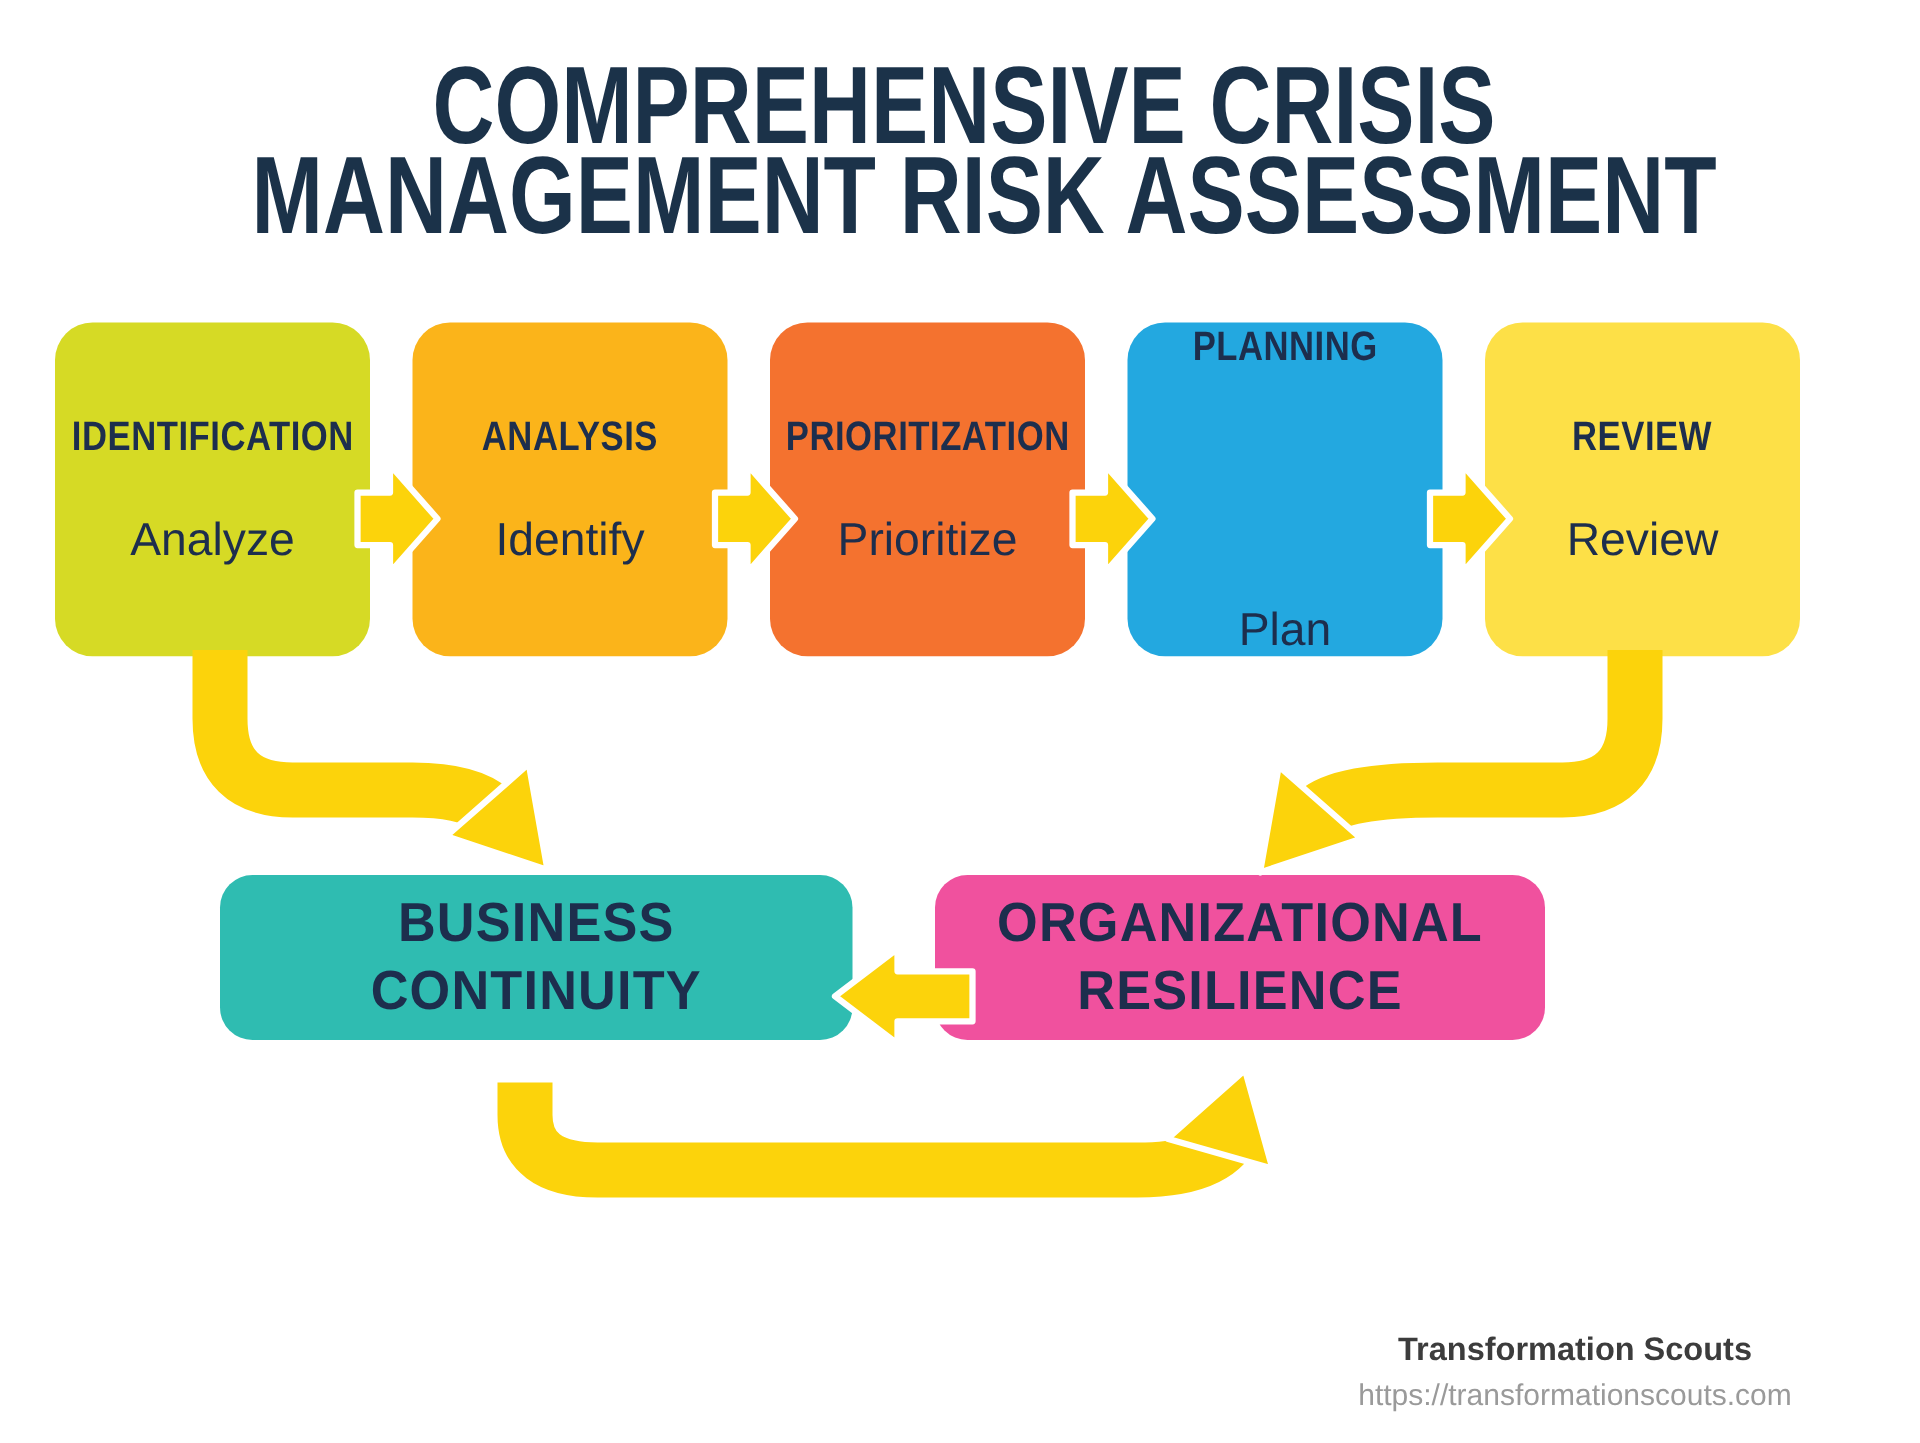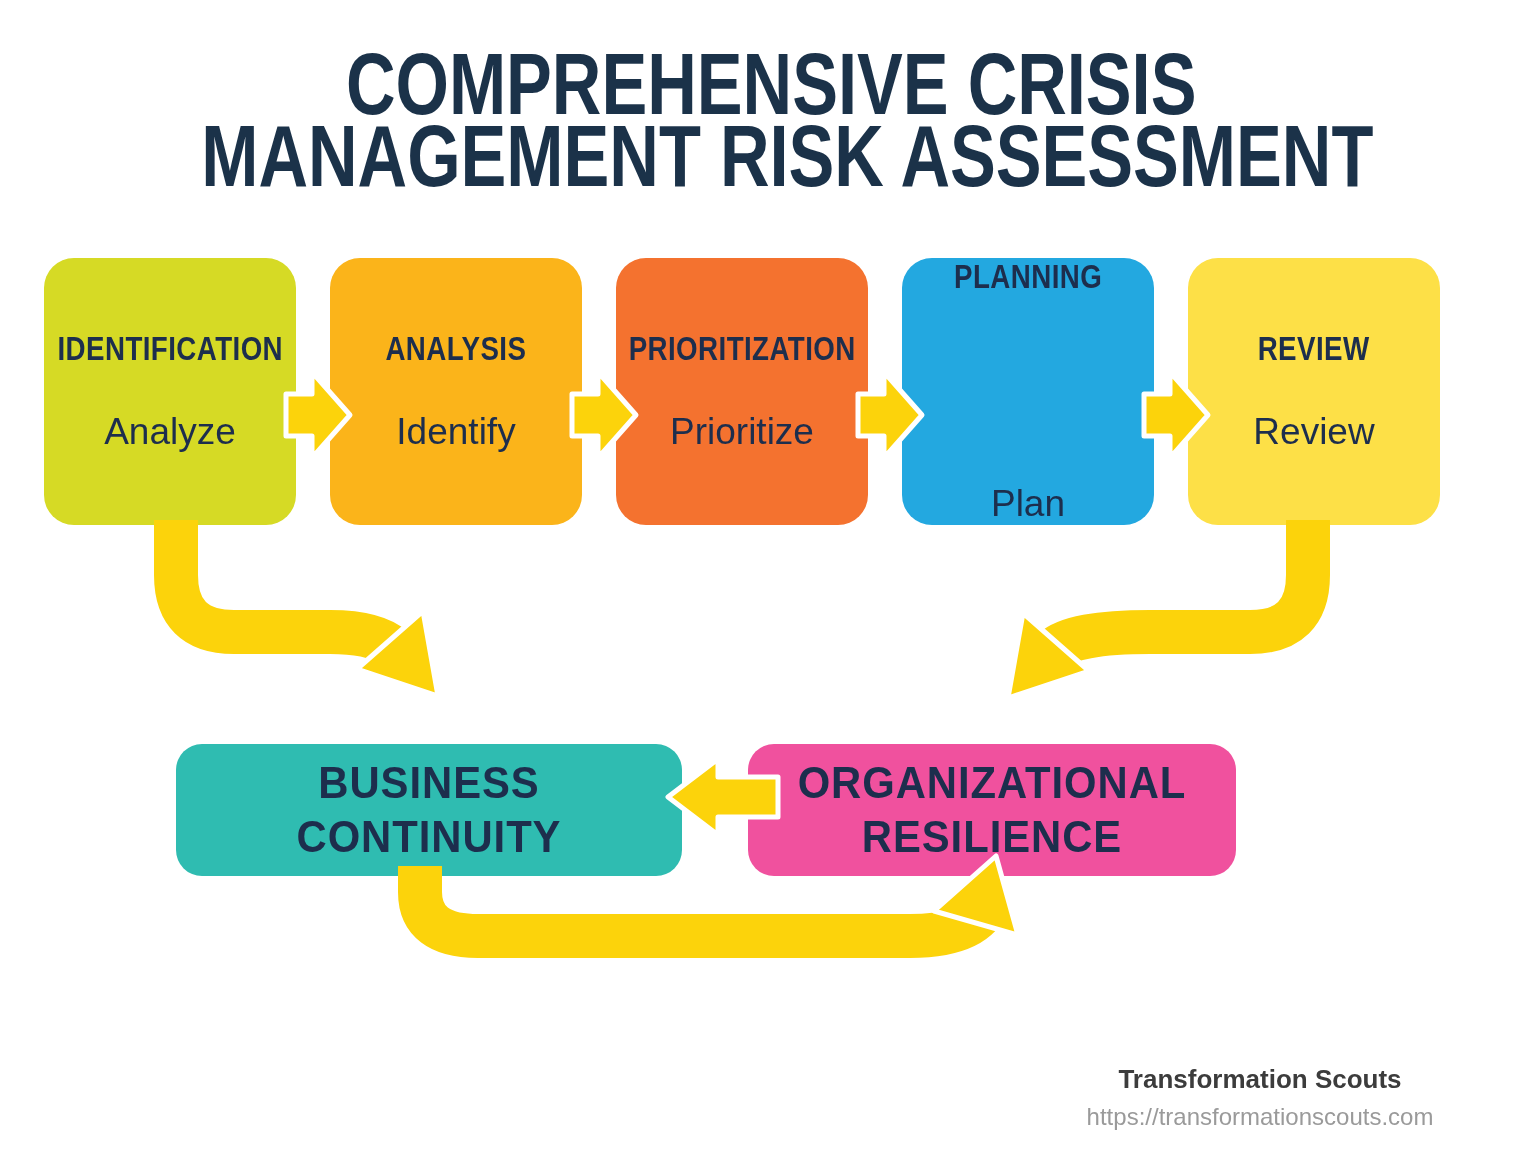--- a/index.html
+++ b/index.html
@@ -20,21 +20,21 @@
   }
   .step-title{
     font-weight:700;font-size:33px;letter-spacing:0.5px;color:#1d2e4d;
     transform:scaleX(0.84);transform-origin:center;white-space:nowrap;
   }
   .step-sub{font-weight:400;font-size:37px;color:#1d2e4d;}
   
   .outcome{
     position:absolute;top:700px;height:132px;border-radius:26px;
     display:flex;align-items:center;justify-content:center;text-align:center;
-    color:#1d2e4d;font-weight:700;font-size:44px;line-height:1.22;letter-spacing:1px;margin-top:44px;
+    color:#1d2e4d;font-weight:700;font-size:44px;line-height:1.22;letter-spacing:1px;
   }
   .outcome .lbl{transform:scaleX(0.95);transform-origin:center;}
   #outcome-business{left:176px;width:506px;padding:0 55px;box-sizing:border-box;}
   #outcome-resilience{left:748px;width:488px;padding:10px 28px;box-sizing:border-box;}
   
   .arrows{position:absolute;left:0;top:0;width:1536px;height:1154px;pointer-events:none;}
   
   .footer{position:absolute;top:1064px;left:980px;width:560px;text-align:center;}
   .footer .brand{font-weight:700;font-size:26px;color:#3c3c3c;}
   .footer .url{font-weight:400;font-size:24px;color:#9a9a9a;margin-top:8px;}

